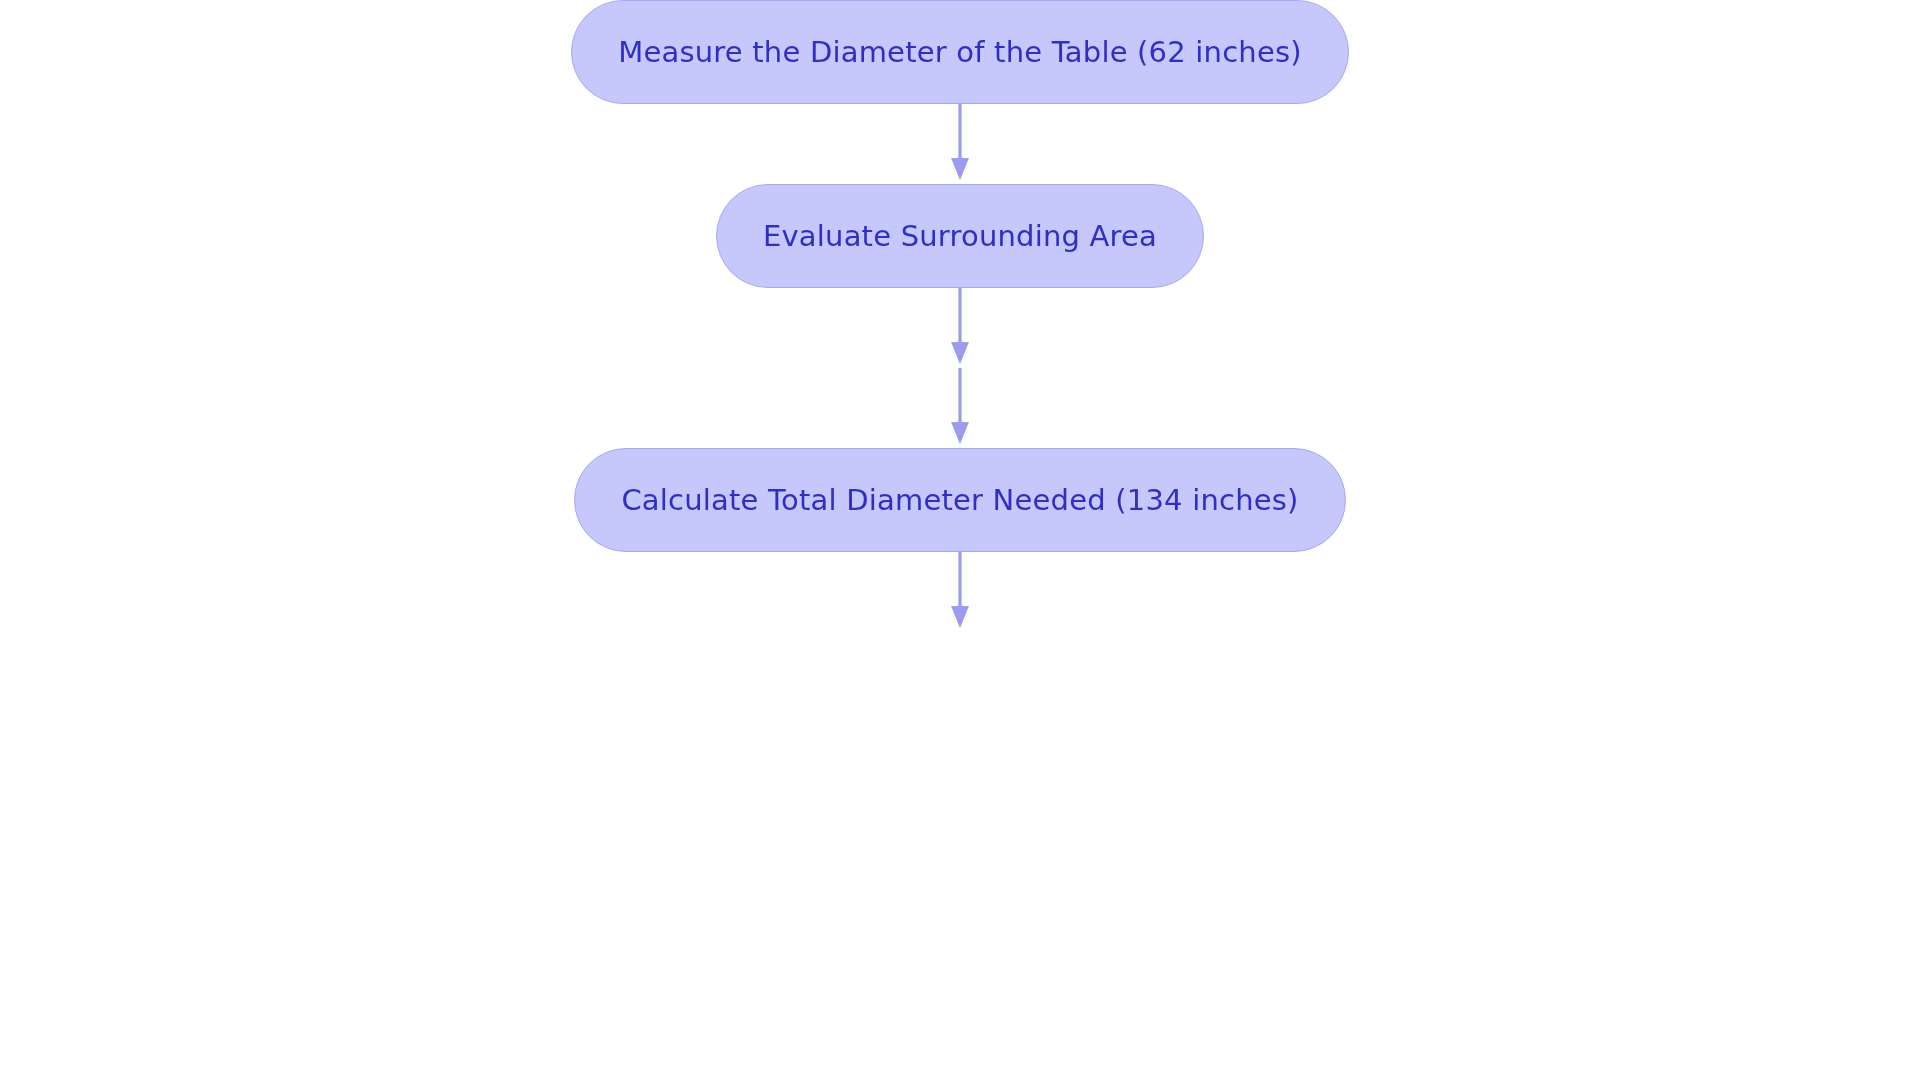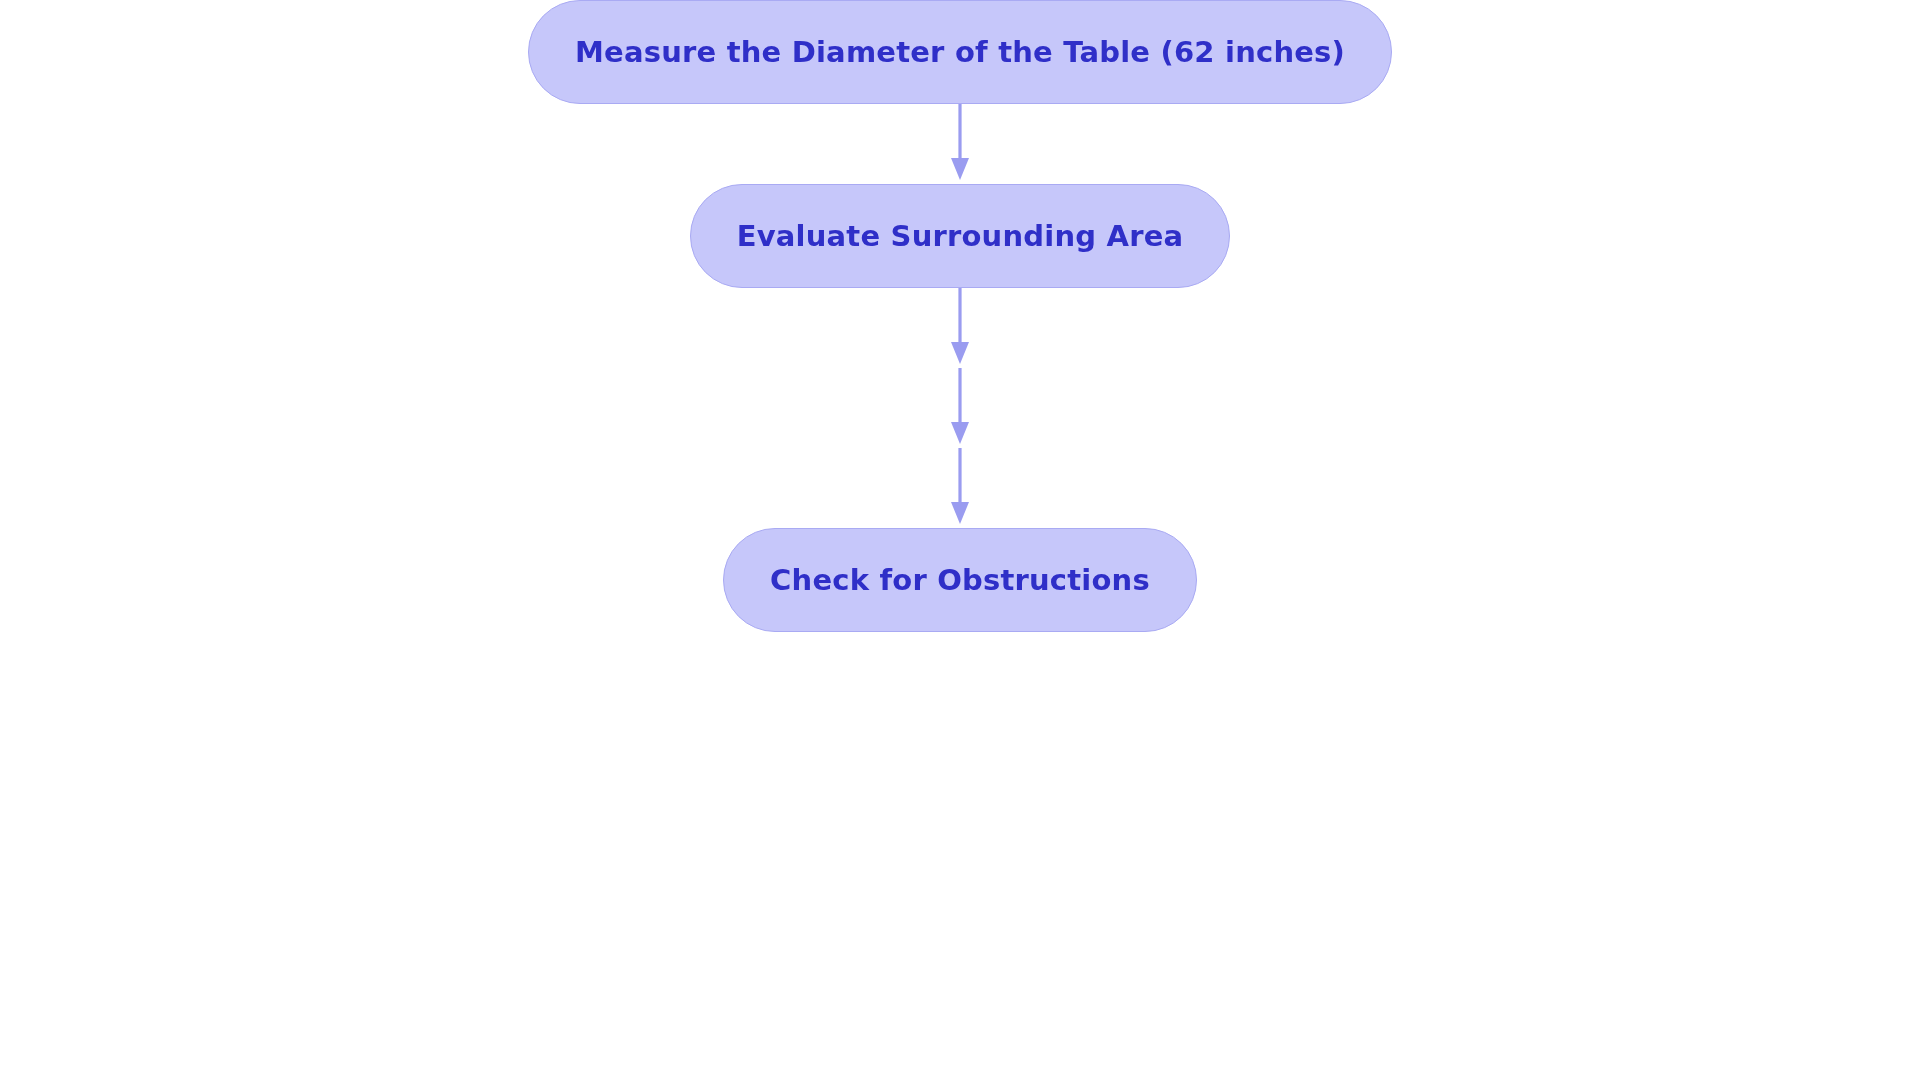--- a/index.html
+++ b/index.html
@@ -24,21 +24,21 @@
     justify-content: flex-start;
   }
 
   .flow-node {
     box-sizing: border-box;
     background: #c6c7fa;
     border: 1.6px solid #a9aaf3;
     border-radius: 9999px;
     color: #2f2fc8;
     font-size: 29px;
-    font-weight: 700;
+    font-weight: 400;
     letter-spacing: 0.2px;
     line-height: 1;
     display: flex;
     align-items: center;
     justify-content: center;
     padding: 0 46px;
     height: 104px;
     white-space: nowrap;
     user-select: none;
   }
@@ -84,25 +84,25 @@
   </div>
 
 
   <div class="connector">
     <svg width="26" height="80" viewBox="0 0 26 80" aria-hidden="true">
       <line x1="13" y1="0" x2="13" y2="60" stroke="#9a9cf0" stroke-width="3.2"></line>
       <polygon points="13,76 4,54 22,54" fill="#9a9cf0"></polygon>
     </svg>
   </div>
 
+  <div class="flow-node">
+    <span>Calculate Total Diameter Needed (134 inches)</span>
+  </div>
 
   <div class="connector">
     <svg width="26" height="80" viewBox="0 0 26 80" aria-hidden="true">
       <line x1="13" y1="0" x2="13" y2="60" stroke="#9a9cf0" stroke-width="3.2"></line>
       <polygon points="13,76 4,54 22,54" fill="#9a9cf0"></polygon>
     </svg>
   </div>
 
-  <div class="flow-node">
-    <span>Check for Obstructions</span>
-  </div>
 
 </div>
 
 </body></html>

